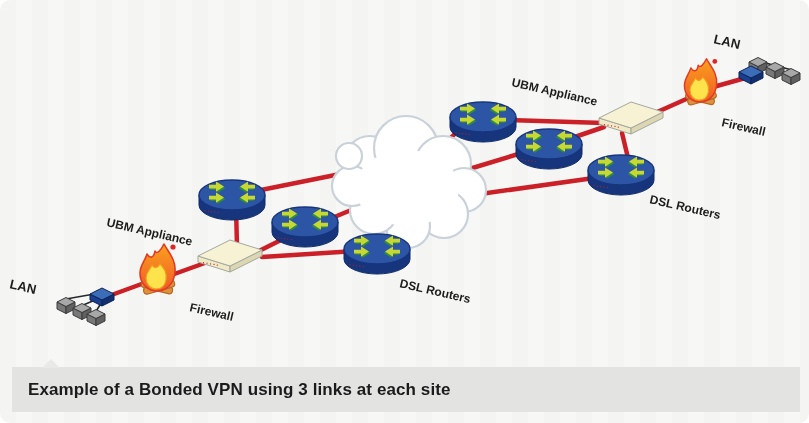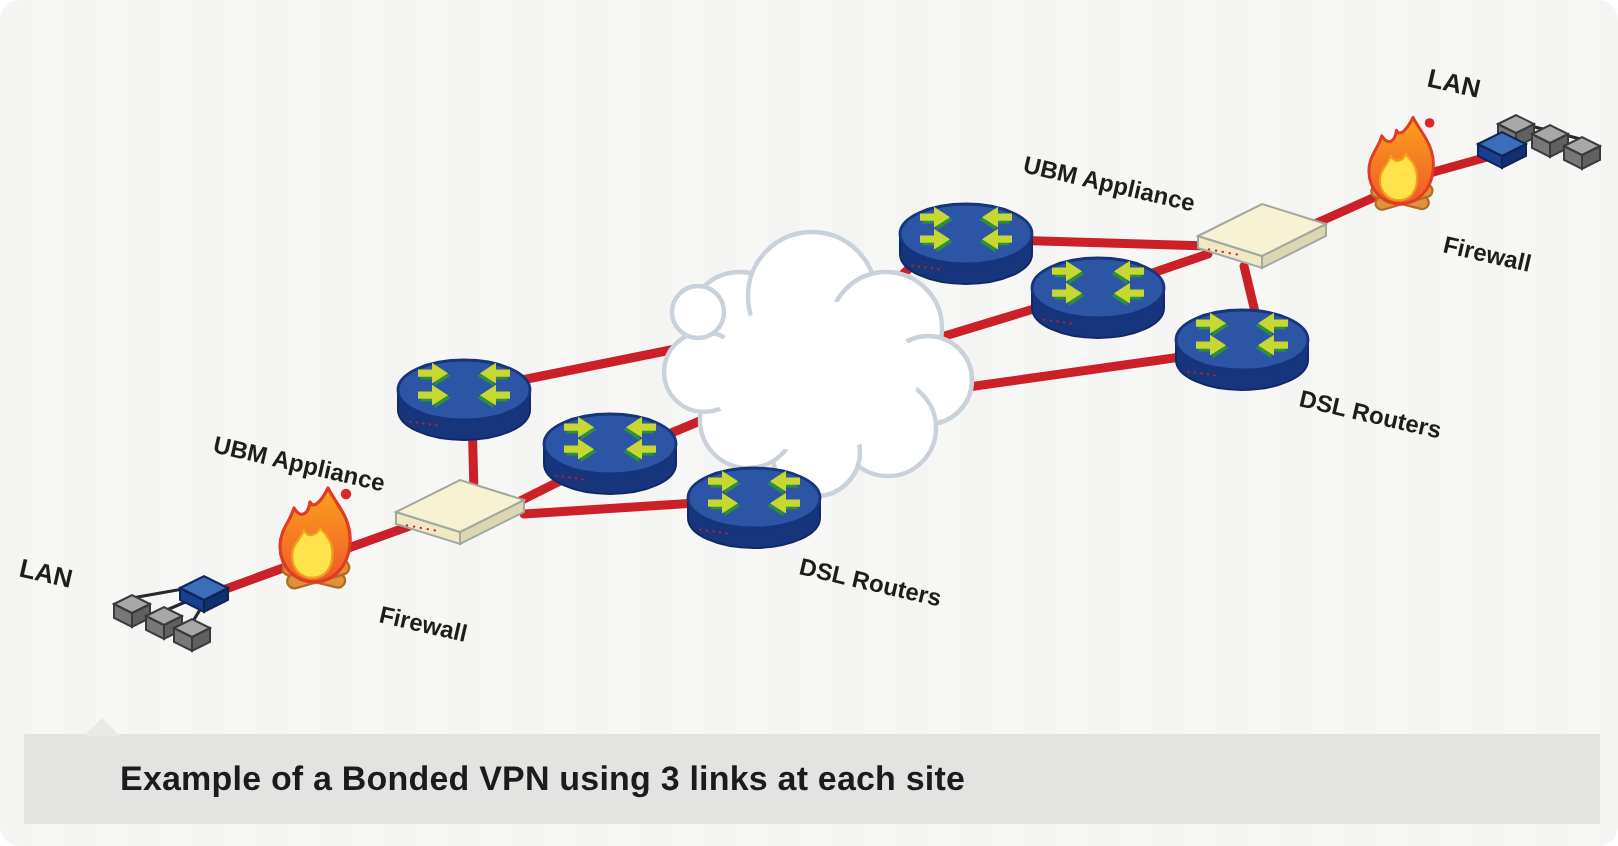--- a/index.html
+++ b/index.html
@@ -42,21 +42,21 @@
     position:absolute;left:12px;top:367px;width:788px;height:45px;
     background:var(--caption-bg,#e3e3e2);
     display:flex;align-items:center;
   }
   .caption-caret{
     position:absolute;left:30px;top:-8px;width:0;height:0;
     border-left:9px solid transparent;border-right:9px solid transparent;
     border-bottom:9px solid #e9e9e8;
   }
   .caption-text{
-    padding-left:48px;font-weight:bold;font-size:17px;
+    padding-left:16px;font-weight:bold;font-size:17px;
     color:var(--caption-text,#1b1b1b);letter-spacing:0.1px;
   }
 </style>
 </head>
 <body>
 
 <div class="stage">
   <svg width="809" height="423" viewBox="0 0 809 423">
     <defs>
       <linearGradient id="flameGrad" x1="0" y1="0" x2="0" y2="1">

